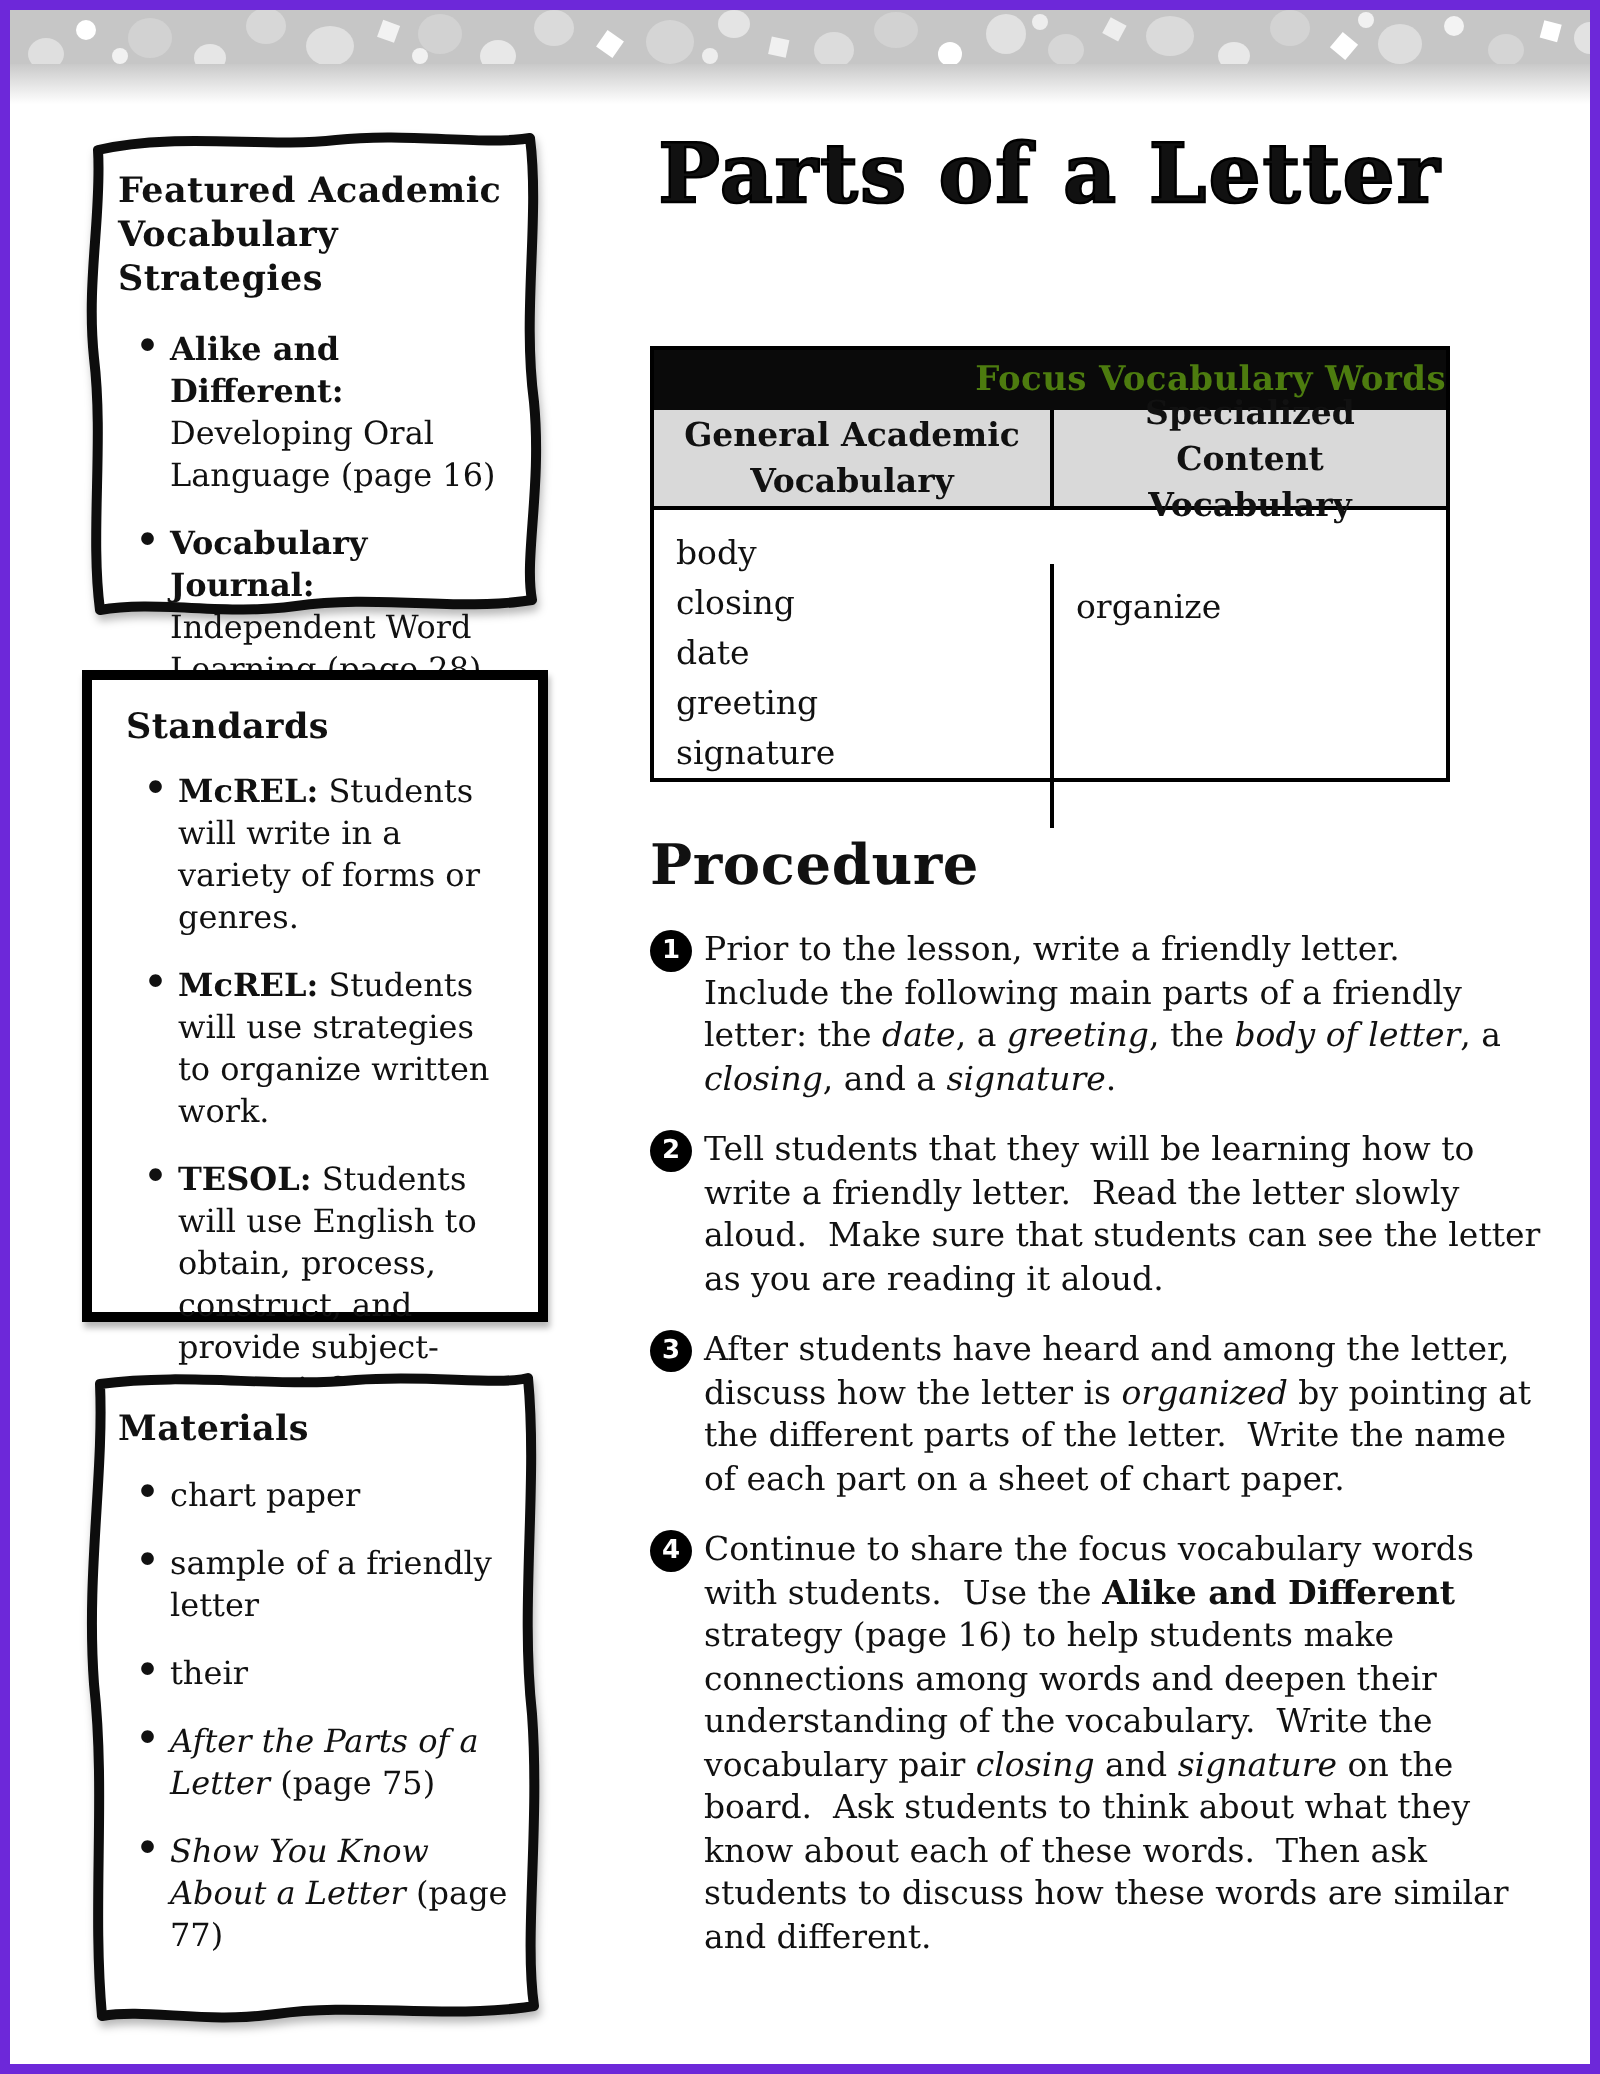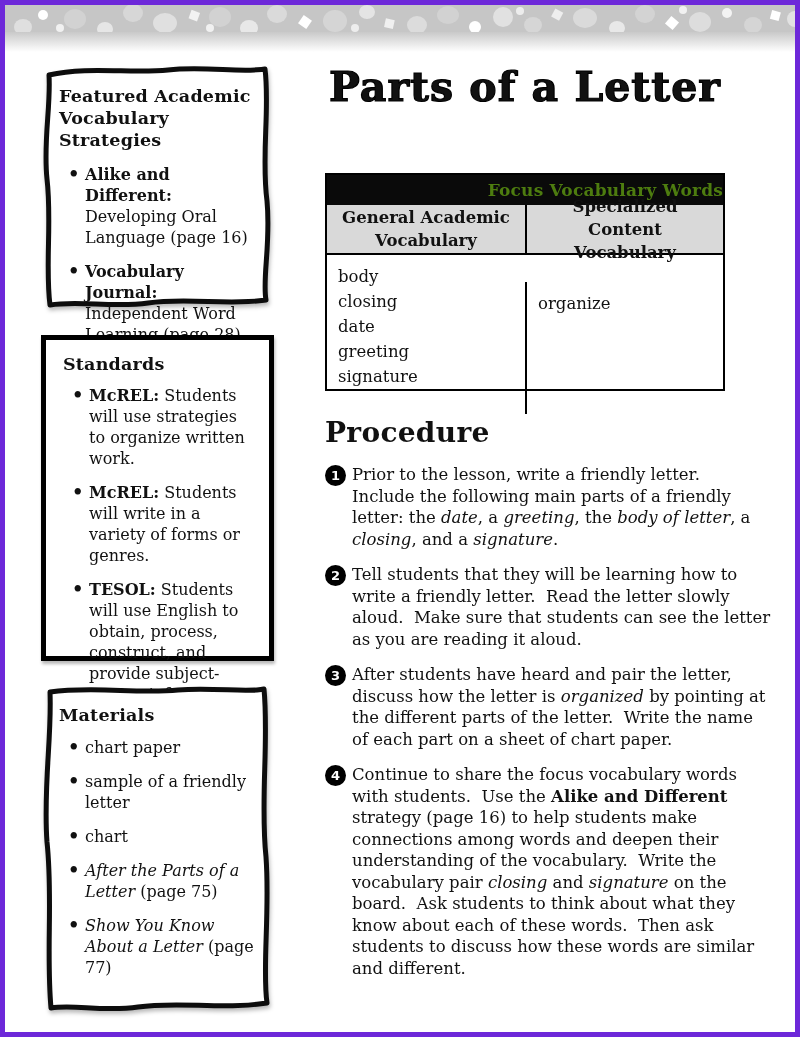--- a/index.html
+++ b/index.html
@@ -143,37 +143,37 @@
         <div class="side-item"><span class="seg-b">Alike and Different:</span><span> Developing Oral Language (page 16)</span></div>
         <div class="side-item"><span class="seg-b">Vocabulary Journal:</span><span> Independent Word Learning (page 28)</span></div>
       </div>
     </div>
   </div>
 
   <div class="side-box box-plain" style="left:36px; top:330px; width:233px; height:326px;padding-left:12px;">
     <div class="side-content" style="left:17px; top:13px; right:12px; position:absolute;">
       <div class="side-title">Standards</div>
       <div class="side-list" style="margin-top:10px;">
+        <div class="side-item"><span class="seg-b">McREL:</span><span> Students will write in a variety of forms or genres.</span></div>
         <div class="side-item"><span class="seg-b">McREL:</span><span> Students will use strategies to organize written work.</span></div>
-        <div class="side-item"><span class="seg-b">McREL:</span><span> Students will write in a variety of forms or genres.</span></div>
         <div class="side-item"><span class="seg-b">TESOL:</span><span> Students will use English to obtain, process, construct, and provide subject-matter information in spoken and written form.</span></div>
       </div>
     </div>
   </div>
 
   <div class="side-box" style="left:33px; top:677px; width:238px; height:331px;">
     <svg class="frame" viewBox="0 0 238 331" preserveAspectRatio="none">
       <path d="M12,10 C55,4 100,12 140,8 C175,5 210,11 226,7 C231,60 222,120 228,175 C232,230 224,287 229,321 C185,328 140,319 100,325 C65,330 35,322 13,326 C8,270 15,215 9,160 C5,105 14,55 12,10 Z" fill="#ffffff" stroke="#0d0d0d" stroke-width="5" stroke-linejoin="round"></path>
     </svg>
     <div class="side-content" style="top:22px;">
       <div class="side-title">Materials</div>
       <div class="side-list" style="margin-top:11px;">
         <div class="side-item"><span>chart paper</span></div>
         <div class="side-item"><span>sample of a friendly letter</span></div>
-        <div class="side-item"><span>chart</span></div>
+        <div class="side-item"><span>their</span></div>
         <div class="side-item"><span class="seg-i">After the Parts of a Letter</span><span> (page 75)</span></div>
         <div class="side-item"><span class="seg-i">Show You Know About a Letter</span><span> (page 77)</span></div>
       </div>
     </div>
   </div>
 
   <div class="main-title">Parts of a Letter</div>
 
   <div class="vocab-table">
     <div class="vt-header">Focus Vocabulary Words</div>
@@ -201,21 +201,21 @@
     <div class="step">
       <div class="step-badge">1</div>
       <div class="step-text"><span>Prior to the lesson, write a friendly letter.&nbsp; Include the following main parts of a friendly letter: the </span><span class="seg-i">date</span><span>, a </span><span class="seg-i">greeting</span><span>, the </span><span class="seg-i">body of letter</span><span>, a </span><span class="seg-i">closing</span><span>, and a </span><span class="seg-i">signature</span><span>.</span></div>
     </div>
     <div class="step">
       <div class="step-badge">2</div>
       <div class="step-text"><span>Tell students that they will be learning how to write a friendly letter.&nbsp; Read the letter slowly aloud.&nbsp; Make sure that students can see the letter as you are reading it aloud.</span></div>
     </div>
     <div class="step">
       <div class="step-badge">3</div>
-      <div class="step-text"><span>After students have heard and pair the letter, discuss how the letter is </span><span class="seg-i">organized</span><span> by pointing at the different parts of the letter.&nbsp; Write the name of each part on a sheet of chart paper.</span></div>
+      <div class="step-text"><span>After students have heard and among the letter, discuss how the letter is </span><span class="seg-i">organized</span><span> by pointing at the different parts of the letter.&nbsp; Write the name of each part on a sheet of chart paper.</span></div>
     </div>
     <div class="step">
       <div class="step-badge">4</div>
       <div class="step-text"><span>Continue to share the focus vocabulary words with students.&nbsp; Use the </span><span class="seg-b">Alike and Different</span><span> strategy (page 16) to help students make connections among words and deepen their understanding of the vocabulary.&nbsp; Write the vocabulary pair </span><span class="seg-i">closing</span><span> and </span><span class="seg-i">signature</span><span> on the board.&nbsp; Ask students to think about what they know about each of these words.&nbsp; Then ask students to discuss how these words are similar and different.</span></div>
     </div>
   </div>
 
 </div>
 
 </body></html>

